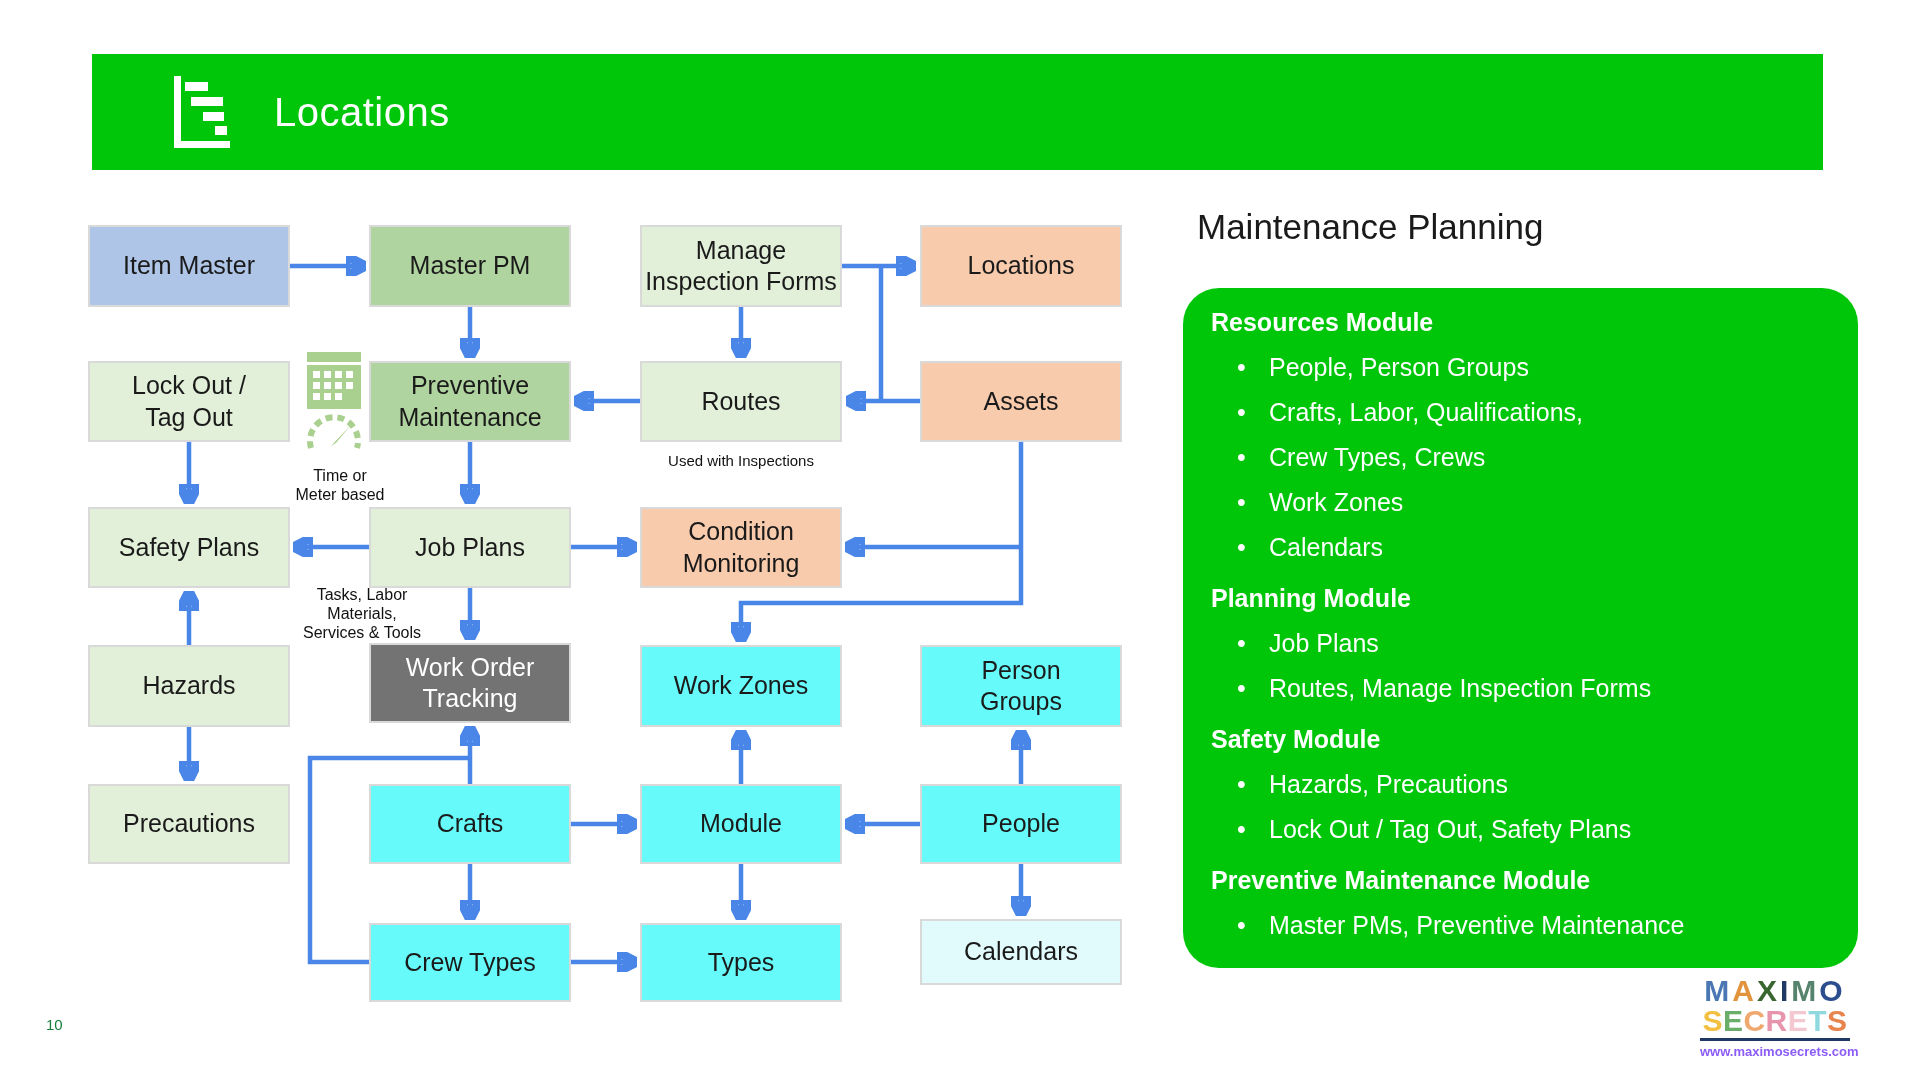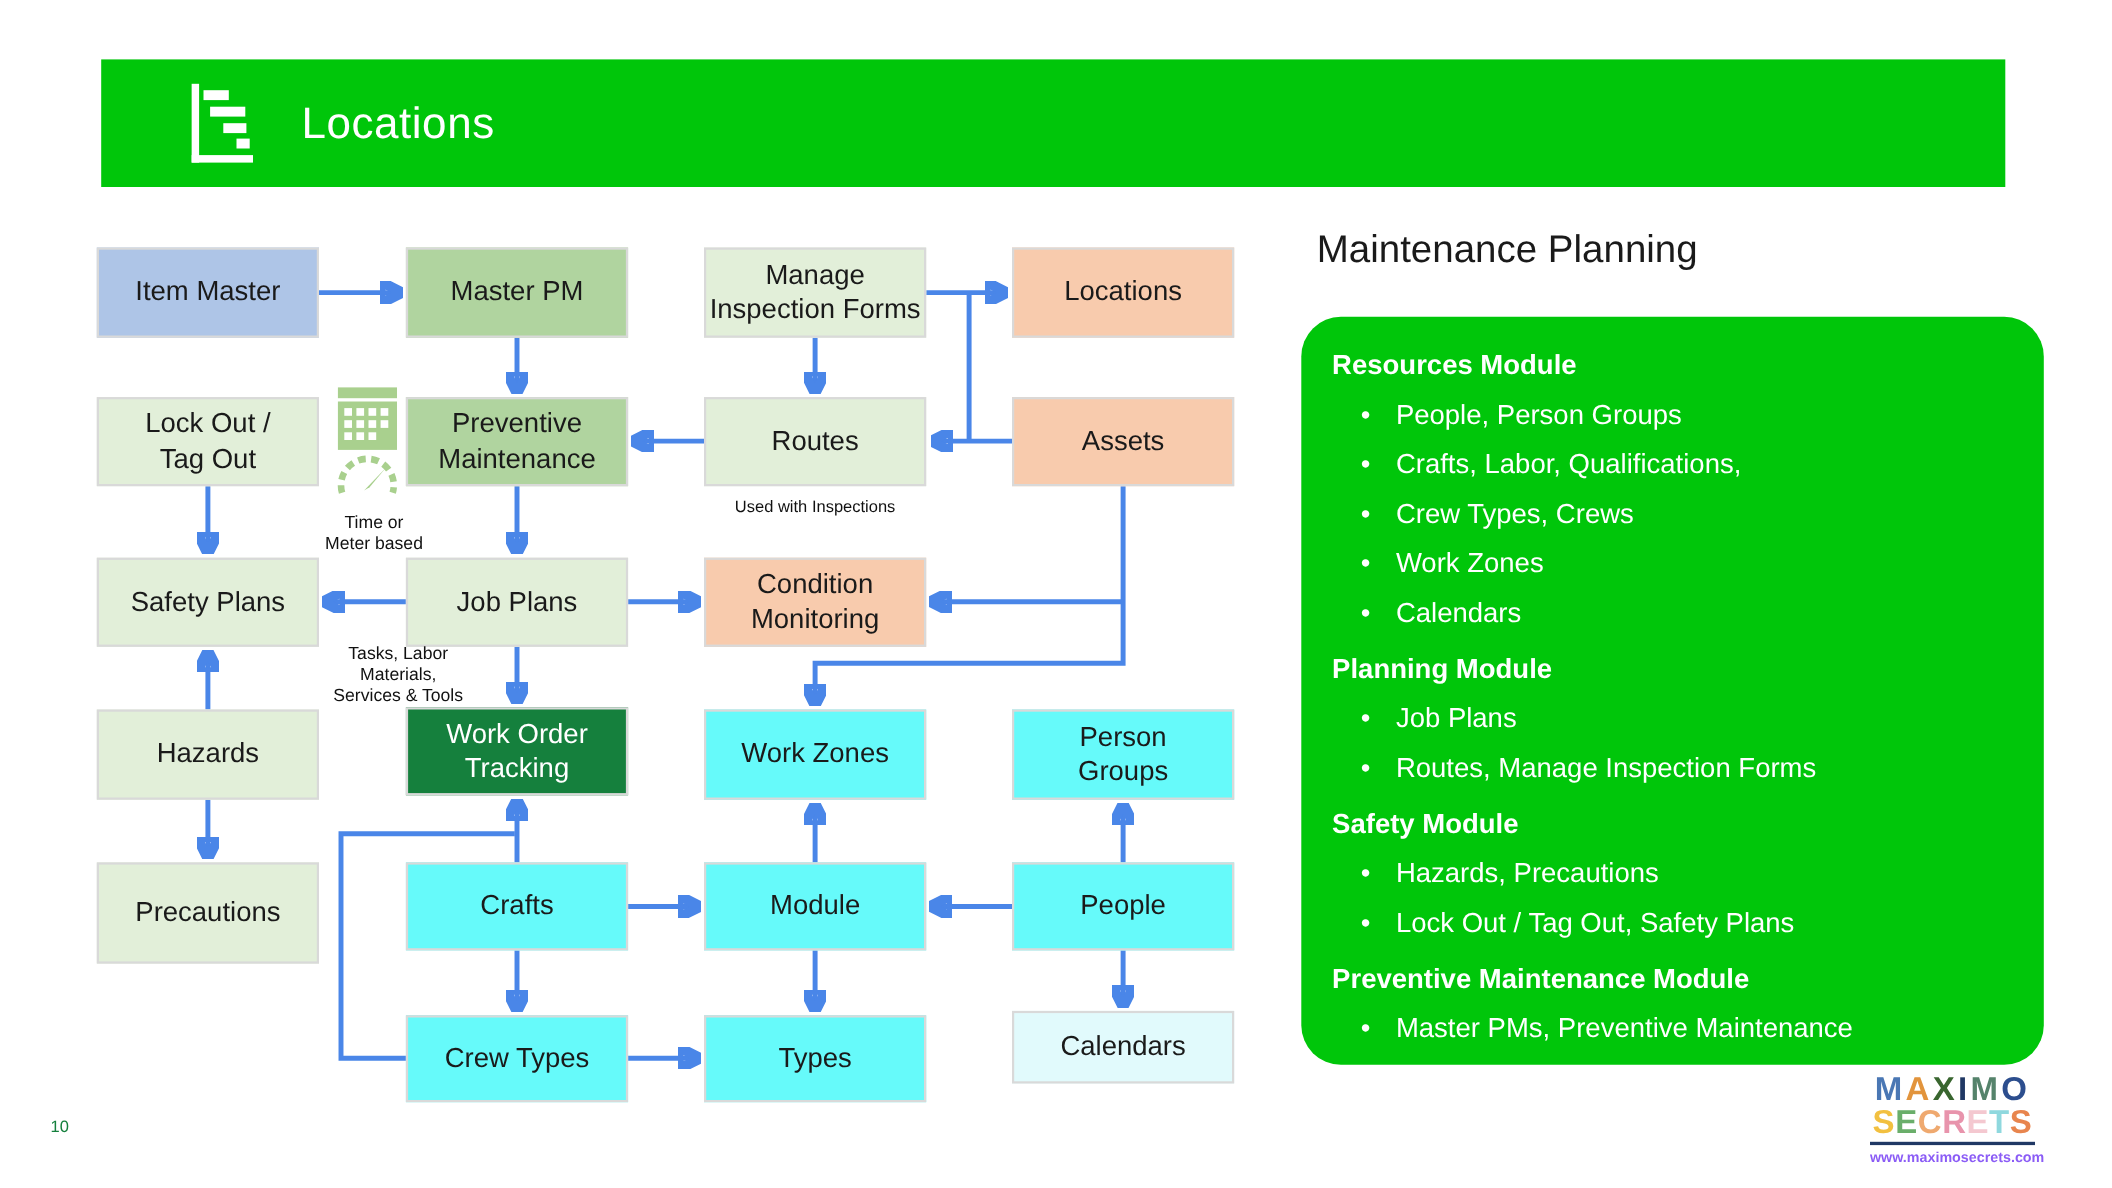--- a/index.html
+++ b/index.html
@@ -18,38 +18,38 @@
   .node{
     position:absolute;box-sizing:border-box;border:2px solid #d9d9d9;
     display:flex;align-items:center;justify-content:center;text-align:center;
     font-size:25px;color:#1a1a1a;line-height:1.25;
   }
   .node span{white-space:pre-line;}
   .blue{background:#aec5e7;}
   .mgreen{background:#b0d49f;}
   .lgreen{background:#e2efd9;}
   .peach{background:#f8cbad;}
-  .navy{background:#15803d;color:#ffffff;}
+  .navy{background:#737373;color:#ffffff;}
   .cyan{background:#66fafa;}
   .lcyan{background:#e1fafc;}
   
   .anno{position:absolute;text-align:center;color:#111;white-space:pre-line;}
   .anno-used{left:640px;top:452px;width:202px;font-size:15px;}
   .anno-time{left:260px;top:466px;width:160px;font-size:16px;line-height:1.2;}
   .anno-tasks{left:272px;top:585px;width:180px;font-size:16px;line-height:1.2;}
   .mini-icon{position:absolute;}
   
   .connector-layer{position:absolute;left:0;top:0;pointer-events:none;}
   .connector-layer path{stroke:#4a86e8;stroke-width:4.5;fill:none;}
   
   .mp-title{position:absolute;left:1197px;top:207px;font-size:35px;color:#1a1a1a;}
   .green-panel{
     position:absolute;left:1183px;top:288px;width:675px;height:680px;
     background:#00c60a;border-radius:36px;box-sizing:border-box;
-    padding:16px 18px 0 28px;color:#ffffff;
+    padding:6px 18px 0 28px;color:#ffffff;
   }
   .mhead{font-size:25px;font-weight:bold;height:45px;display:flex;align-items:center;margin-top:6px;}
   .bline{height:45px;display:flex;align-items:center;margin-left:26px;font-size:25px;}
   .bdot{width:32px;flex:0 0 32px;}
   
   .page-number{position:absolute;left:46px;top:1016px;font-size:15px;color:#15803d;}
   .logo{position:absolute;left:1700px;top:976px;width:150px;text-align:center;}
   .logo-word{font-weight:bold;font-size:30px;line-height:1.0;}
   .logo-word.w1{letter-spacing:3px;}
   .logo-word.w2{letter-spacing:.5px;}
@@ -155,21 +155,21 @@
 Tracking</span>
   </div>
 <div class="node cyan" style="left:640px;top:645px;width:202px;height:82px">
     <span>Work Zones</span>
   </div>
 <div class="node cyan" style="left:920px;top:645px;width:202px;height:82px">
     <span>Person
 Groups</span>
   </div>
 
-<div class="node lgreen" style="left:88px;top:784px;width:202px;height:92px">
+<div class="node lgreen" style="left:88px;top:784px;width:202px;height:80px">
     <span>Precautions</span>
   </div>
 <div class="node cyan" style="left:369px;top:784px;width:202px;height:80px">
     <span>Crafts</span>
   </div>
 <div class="node cyan" style="left:640px;top:784px;width:202px;height:80px">
     <span>Module</span>
   </div>
 <div class="node cyan" style="left:920px;top:784px;width:202px;height:80px">
     <span>People</span>

